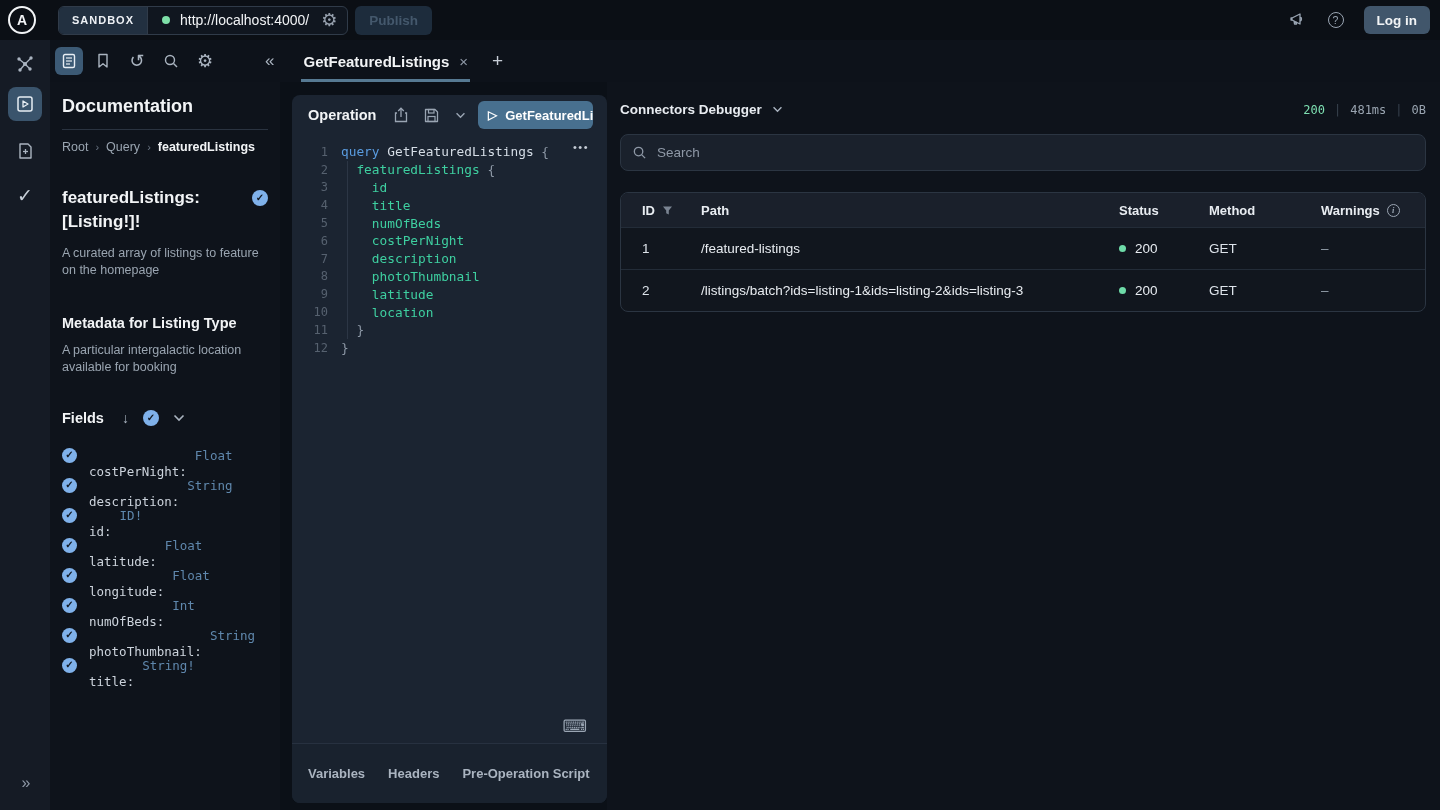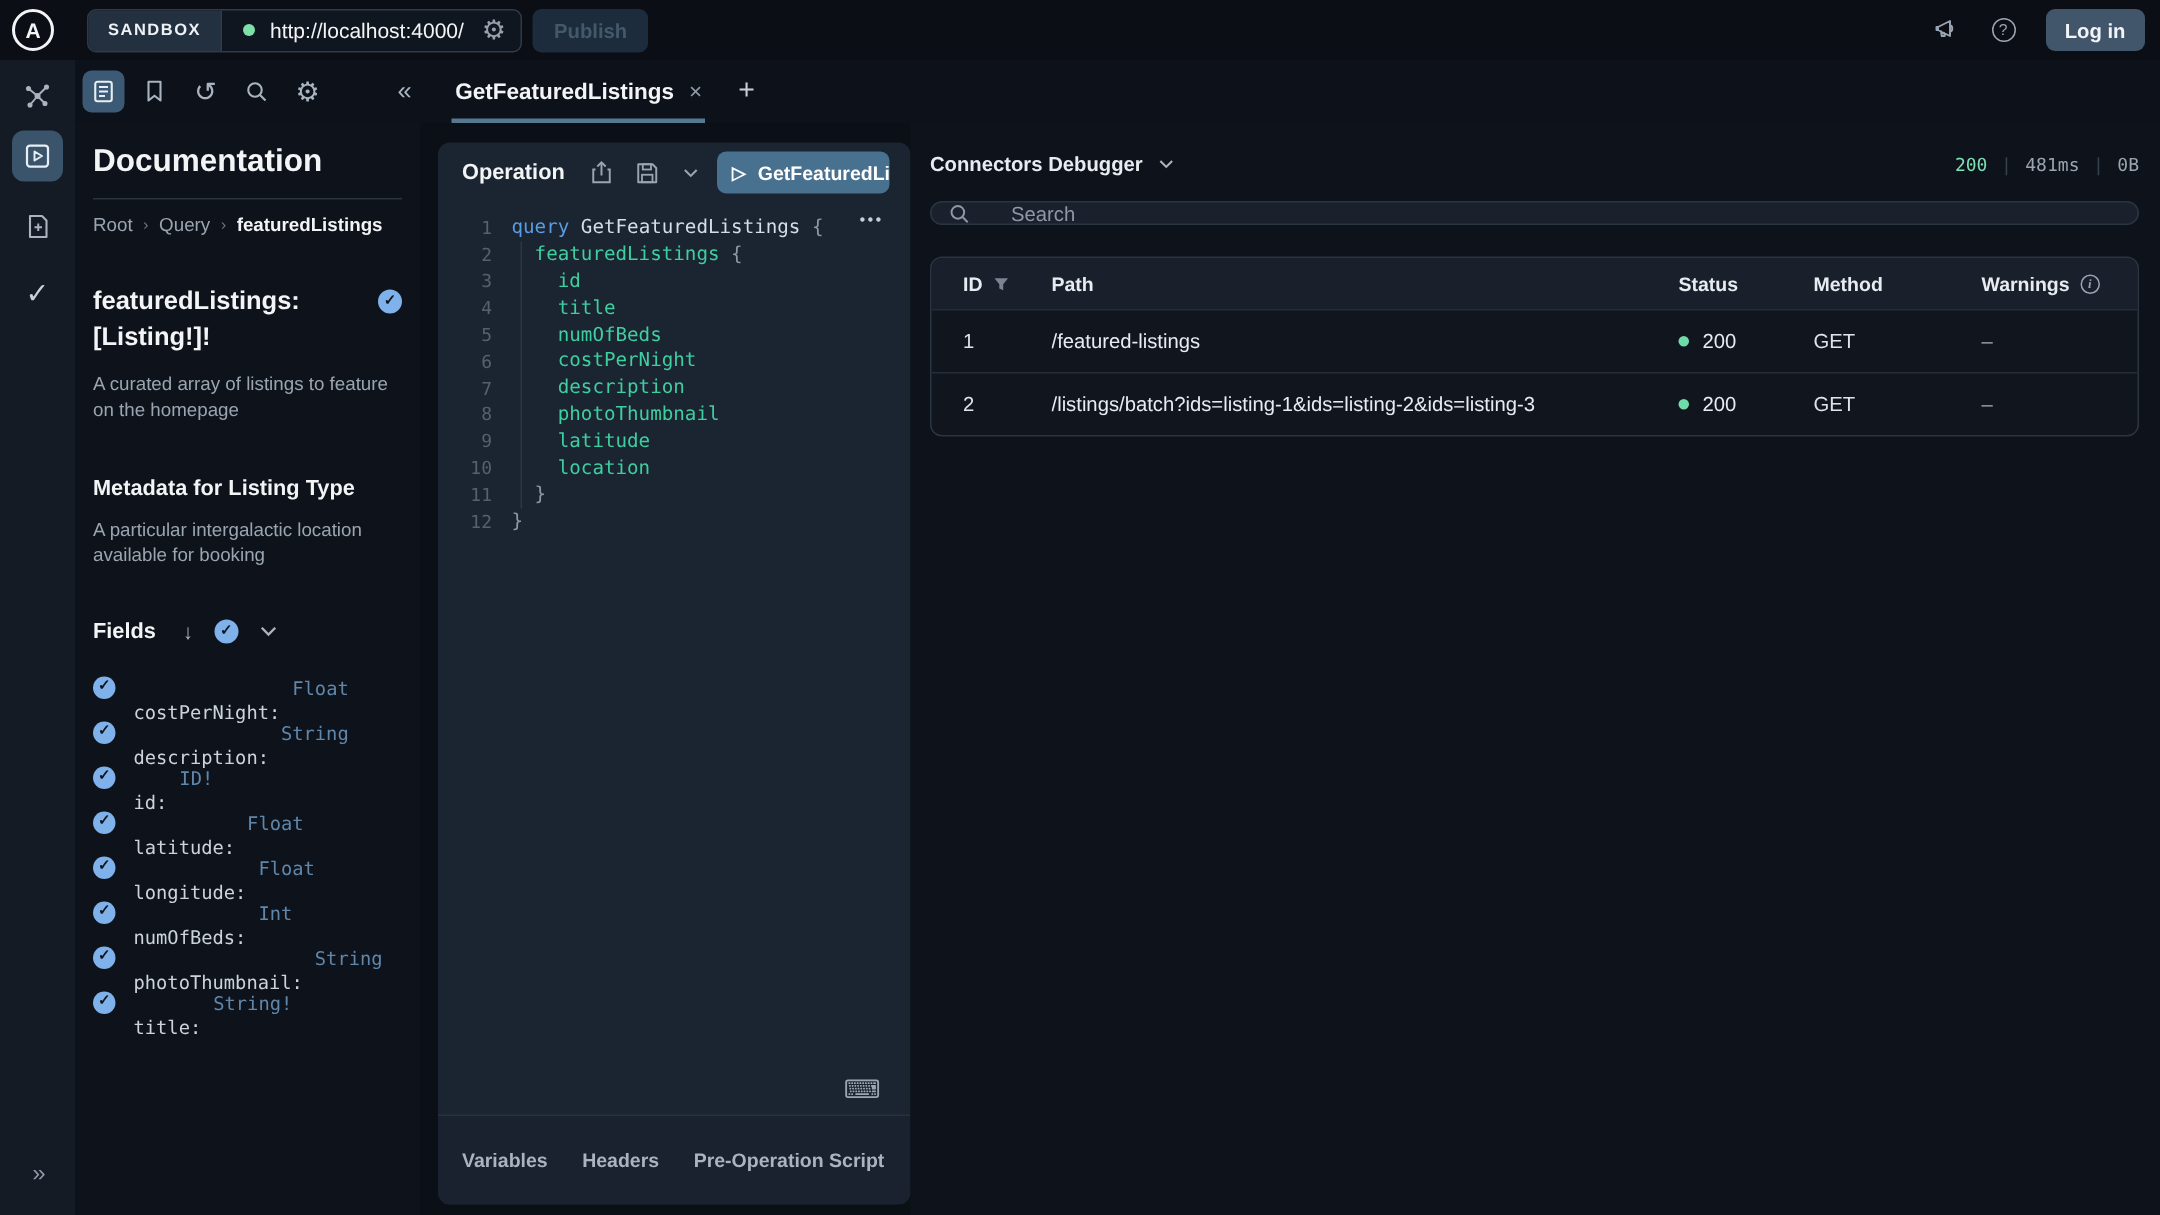--- a/index.html
+++ b/index.html
@@ -84,21 +84,21 @@
   }
   .strip-tile.active { background:#3a546c; color:#e8eef4; }
   .strip-check { font-size:19px; color:#c7cfd8; margin-top:16px; }
   .strip-expand { margin-top:auto; margin-bottom:18px; color:#8e98a6; font-size:16px; cursor:pointer; letter-spacing:-2px; }
 
   
   .doc-panel {
     position:absolute; top:82px; left:50px; width:230px; bottom:0;
     background:#0e131b; padding:14px 12px 0 12px; overflow:hidden;
   }
-  .doc-title { font-size:21px; font-weight:bold; color:#f2f4f6; padding-bottom:12px; border-bottom:1px solid #2a3340; }
+  .doc-title { font-size:18px; font-weight:bold; color:#f2f4f6; padding-bottom:12px; border-bottom:1px solid #2a3340; }
   .breadcrumb { display:flex; align-items:center; gap:7px; margin-top:10px; font-size:12.5px; }
   .crumb { color:#9aa5b1; cursor:pointer; }
   .crumb-sep { color:#6b7684; font-size:11px; }
   .crumb-current { color:#f2f4f6; font-weight:bold; }
   .doc-field-heading { margin-top:32px; display:flex; justify-content:space-between; }
   .doc-field-title { font-size:17px; font-weight:bold; color:#f2f4f6; line-height:24px; }
   .check-circle {
     width:16px; height:16px; min-width:16px; border-radius:50%; background:#7fb1ea;
     color:#10151d; font-size:10px; font-weight:bold; display:flex; align-items:center;
     justify-content:center; line-height:1;
@@ -151,22 +151,22 @@
   .right-panel { position:absolute; top:82px; left:607px; right:0; bottom:0; background:#0e131b; padding:20px 14px 0 13px; }
   .debug-header { display:flex; align-items:center; }
   .debug-title { font-size:13.5px; font-weight:bold; color:#e8ecf1; }
   .debug-chevron { margin-left:10px; }
   .debug-stats { margin-left:auto; display:flex; align-items:center; gap:9px; font-size:12px; font-family:"DejaVu Sans Mono", monospace; }
   .stat-status { color:#7ee0b2; }
   .stat-sep { color:#38424f; }
   .stat-val { color:#9aa5b1; }
   .section-title { margin-top:26px; font-size:14.5px; font-weight:bold; color:#f2f4f6; }
   .search-box {
-    margin-top:17px; height:16px; background:#1a212c; border:1px solid #2b3542;
-    border-radius:8px; display:flex; align-items:center; padding:0 11px; gap:27px;
+    margin-top:17px; height:37px; background:#1a212c; border:1px solid #2b3542;
+    border-radius:8px; display:flex; align-items:center; padding:0 11px; gap:10px;
   }
   .search-input {
     background:transparent; border:none; outline:none; color:#e8ecf1;
     font-size:13.5px; flex:1; font-family:"Liberation Sans", sans-serif;
   }
   .search-input::placeholder { color:#8e98a6; }
   .req-table { margin-top:21px; border:1px solid #2b3542; border-radius:8px; overflow:hidden; background:#11161e; }
   .tr { display:grid; grid-template-columns:80px 1fr 90px 112px 104px; align-items:center; }
   .thead { height:34px; background:#1a202b; }
   .th { font-size:13px; font-weight:bold; color:#e8ecf1; display:flex; align-items:center; gap:7px; }

